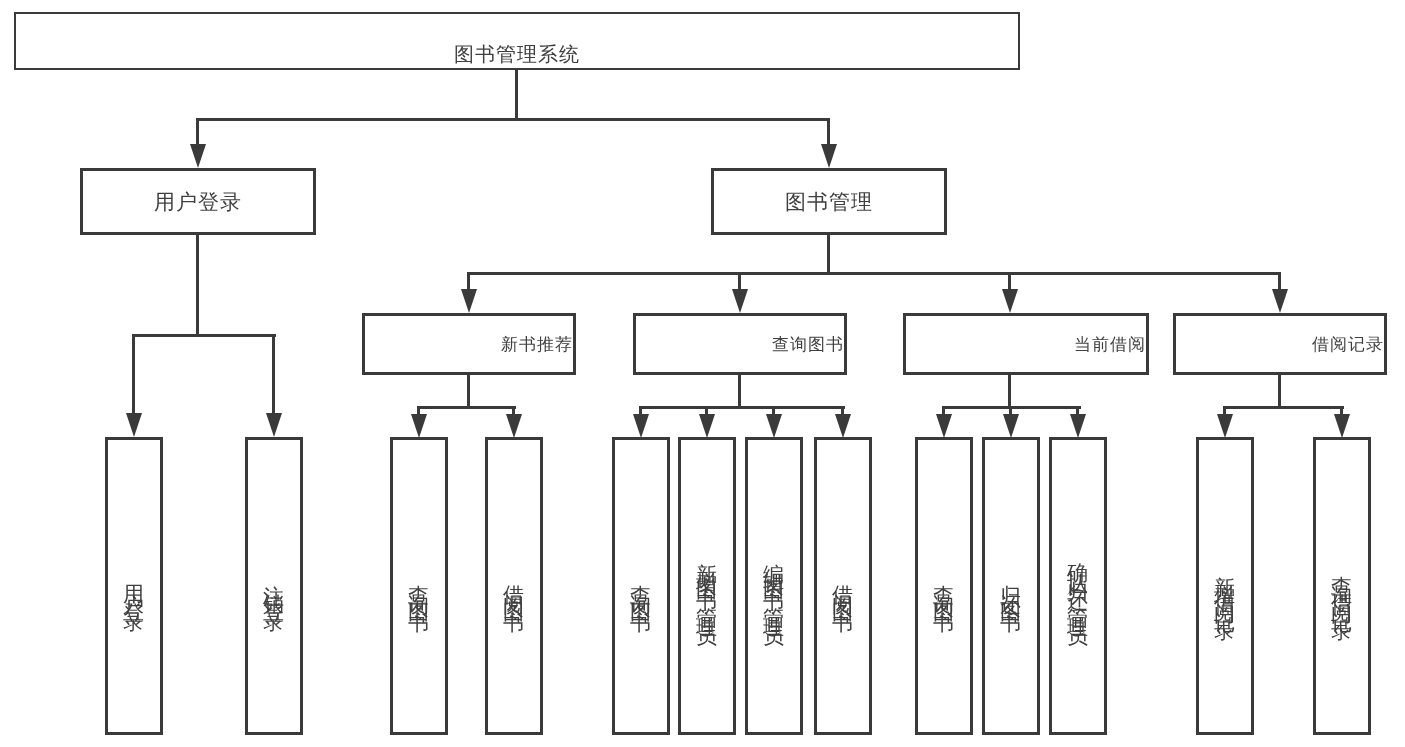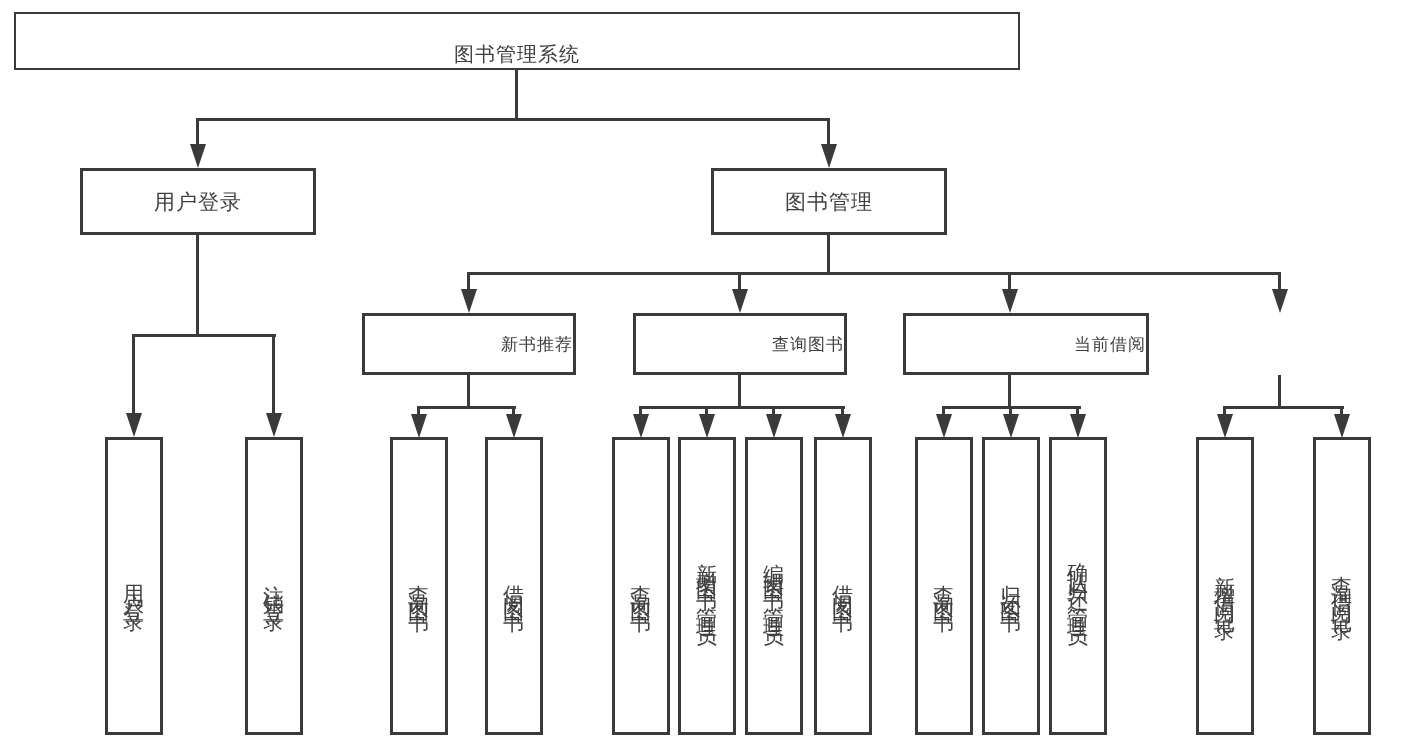--- a/index.html
+++ b/index.html
@@ -105,20 +105,23 @@
 
   <div class="box l3-box" style="left:362px; top:313px; width:214px; height:62px;">
     <span>新书推荐</span>
   </div>
   <div class="box l3-box" style="left:633px; top:313px; width:214px; height:62px;">
     <span>查询图书</span>
   </div>
   <div class="box l3-box" style="left:903px; top:313px; width:246px; height:62px;">
     <span>当前借阅</span>
   </div>
+  <div class="box l3-box" style="left:1173px; top:313px; width:214px; height:62px;">
+    <span>借阅记录</span>
+  </div>
 
   <div class="v" style="left:467px; top:375px; height:34px;"></div>
   <div class="h" style="left:417px; top:406px; width:99px;"></div>
   <div class="v" style="left:417px; top:409px; height:8px;"></div>
   <div class="v" style="left:512px; top:409px; height:8px;"></div>
   <div class="a" style="left:411px; top:414px;"></div>
   <div class="a" style="left:506px; top:414px;"></div>
 
   <div class="v" style="left:738px; top:375px; height:34px;"></div>
   <div class="h" style="left:639px; top:406px; width:206px;"></div>

